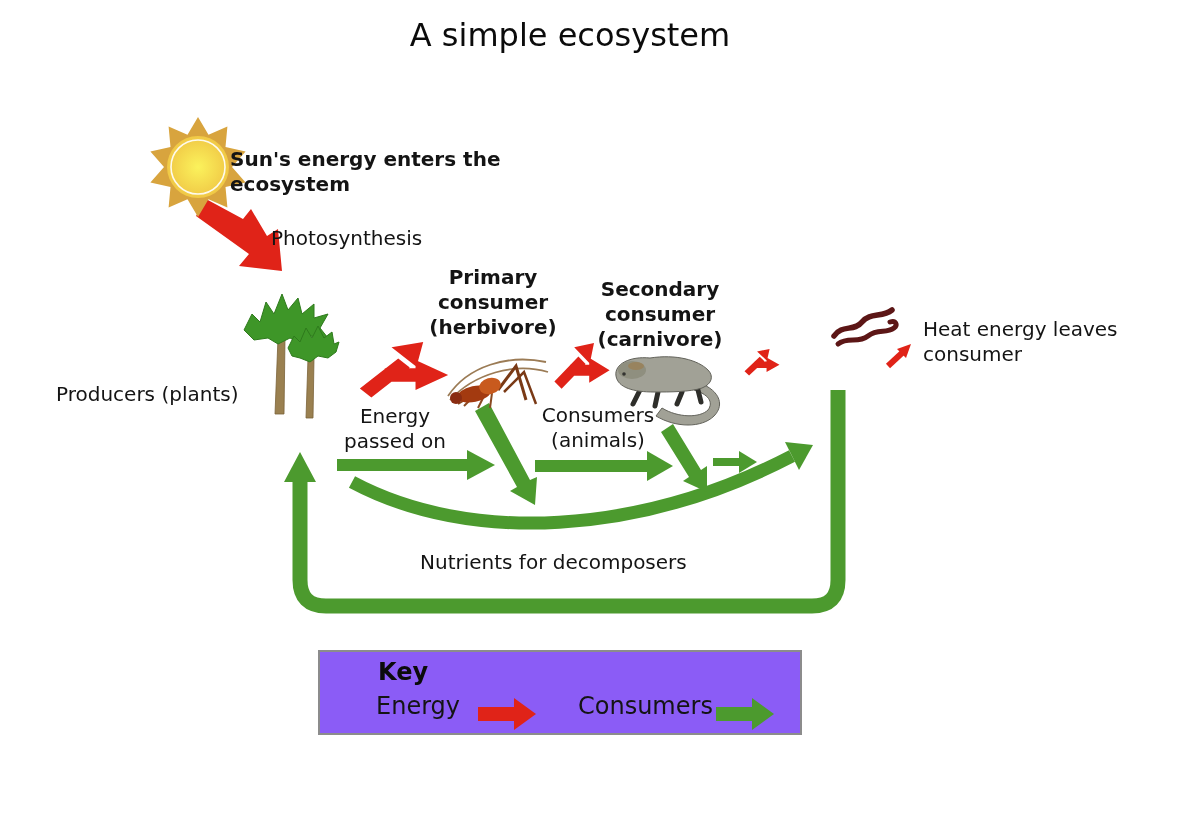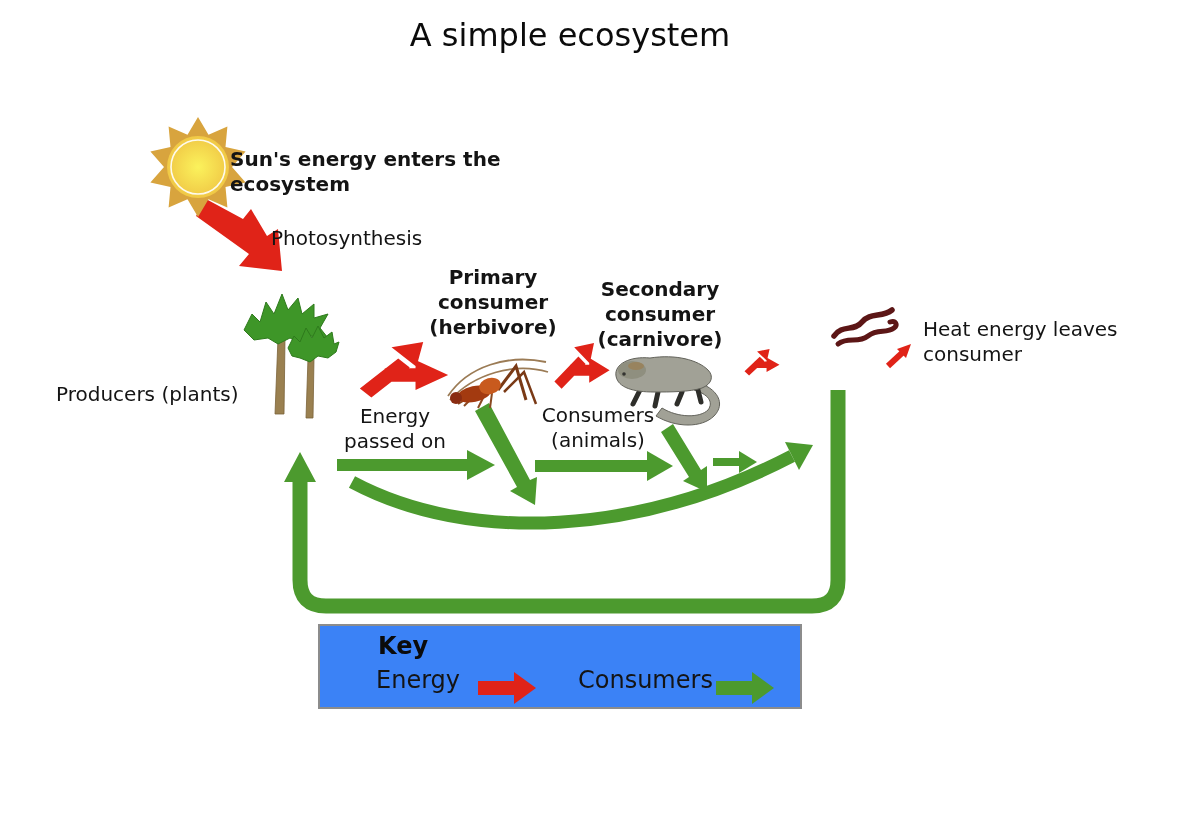--- a/index.html
+++ b/index.html
@@ -4,22 +4,22 @@
 <style>
   html,body{margin:0;padding:0;background:#ffffff;}
   #page{position:relative;width:1200px;height:837px;background:#ffffff;overflow:hidden;
         font-family:"DejaVu Sans",sans-serif;color:var(--text,#141414);}
   .lbl{position:absolute;font-size:20px;line-height:1.25;white-space:pre-line;color:var(--text,#141414);}
   .ctr{text-align:center;}
   #title{position:absolute;left:170px;top:16px;width:800px;text-align:center;
          font-size:32px;color:#0b0b0b;}
   #arrow-layer{position:absolute;left:0;top:0;width:1200px;height:837px;}
   .icon-svg{position:absolute;}
-  #key-box{position:absolute;left:318px;top:624px;width:484px;height:85px;
-           border:2px solid var(--key-border,#8c8c8c);box-sizing:border-box;background:#3b82f6;}
+  #key-box{position:absolute;left:318px;top:650px;width:484px;height:85px;
+           border:2px solid var(--key-border,#8c8c8c);box-sizing:border-box;background:#8b5cf6;}
   #key-title{position:absolute;left:58px;top:6px;font-size:24px;font-weight:bold;color:#0b0b0b;}
   .key-lbl{position:absolute;top:40px;font-size:24px;color:var(--text,#141414);}
   #key-energy-label{left:56px;}
   #key-nutrients-label{left:258px;}
   .key-arrow{position:absolute;top:46px;}
   #key-energy-arrow{left:158px;}
   #key-nutrient-arrow{left:396px;}
   #footer{position:absolute;left:15px;top:801px;font-size:23px;letter-spacing:-0.4px;
           font-family:"Liberation Sans",sans-serif;color:var(--footer-text,#3a3a3a);}
 </style>
@@ -128,20 +128,21 @@
   <div class="lbl ctr" style="left:595px;top:277px;width:130px;font-weight:bold;">Secondary
 consumer
 (carnivore)</div>
   <div class="lbl" style="left:923px;top:317px;">Heat energy leaves
 consumer</div>
   <div class="lbl" style="left:56px;top:382px;">Producers (plants)</div>
   <div class="lbl ctr" style="left:320px;top:404px;width:150px;">Energy
 passed on</div>
   <div class="lbl ctr" style="left:528px;top:403px;width:140px;">Consumers
 (animals)</div>
+  <div class="lbl" style="left:420px;top:550px;">Nutrients for decomposers</div>
 
   <div id="key-box">
     <div id="key-title">Key</div>
     <div class="key-lbl" id="key-energy-label">Energy</div>
     <svg class="key-arrow" id="key-energy-arrow" width="58" height="32" viewBox="0 0 58 32">
       <rect x="0" y="9" width="38" height="14" fill="var(--energy)"></rect>
       <polygon points="36,0 58,16 36,32" fill="var(--energy)"></polygon>
     </svg>
     <div class="key-lbl" id="key-nutrients-label">Consumers</div>
     <svg class="key-arrow" id="key-nutrient-arrow" width="58" height="32" viewBox="0 0 58 32">

